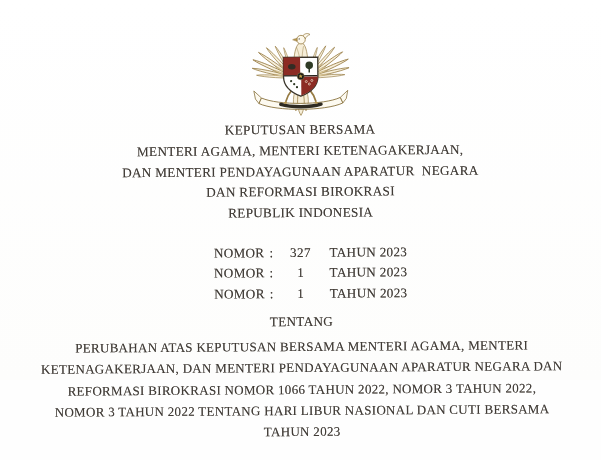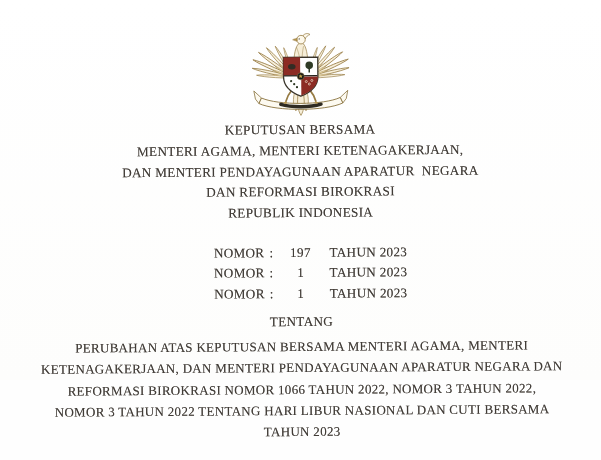--- a/index.html
+++ b/index.html
@@ -115,21 +115,21 @@
       <div class="tl txt">MENTERI AGAMA, MENTERI KETENAGAKERJAAN,</div>
       <div class="tl txt">DAN MENTERI PENDAYAGUNAAN APARATUR  NEGARA</div>
       <div class="tl txt">DAN REFORMASI BIROKRASI</div>
       <div class="tl txt">REPUBLIK INDONESIA</div>
     </div>
 
     <div class="nomor-block">
       <div class="nomor-row">
         <span class="nl txt">NOMOR</span>
         <span class="nc txt">:</span>
-        <span class="nn txt">197</span>
+        <span class="nn txt">327</span>
         <span class="ny txt">TAHUN 2023</span>
       </div>
       <div class="nomor-row">
         <span class="nl txt">NOMOR</span>
         <span class="nc txt">:</span>
         <span class="nn txt">1</span>
         <span class="ny txt">TAHUN 2023</span>
       </div>
       <div class="nomor-row">
         <span class="nl txt">NOMOR</span>

